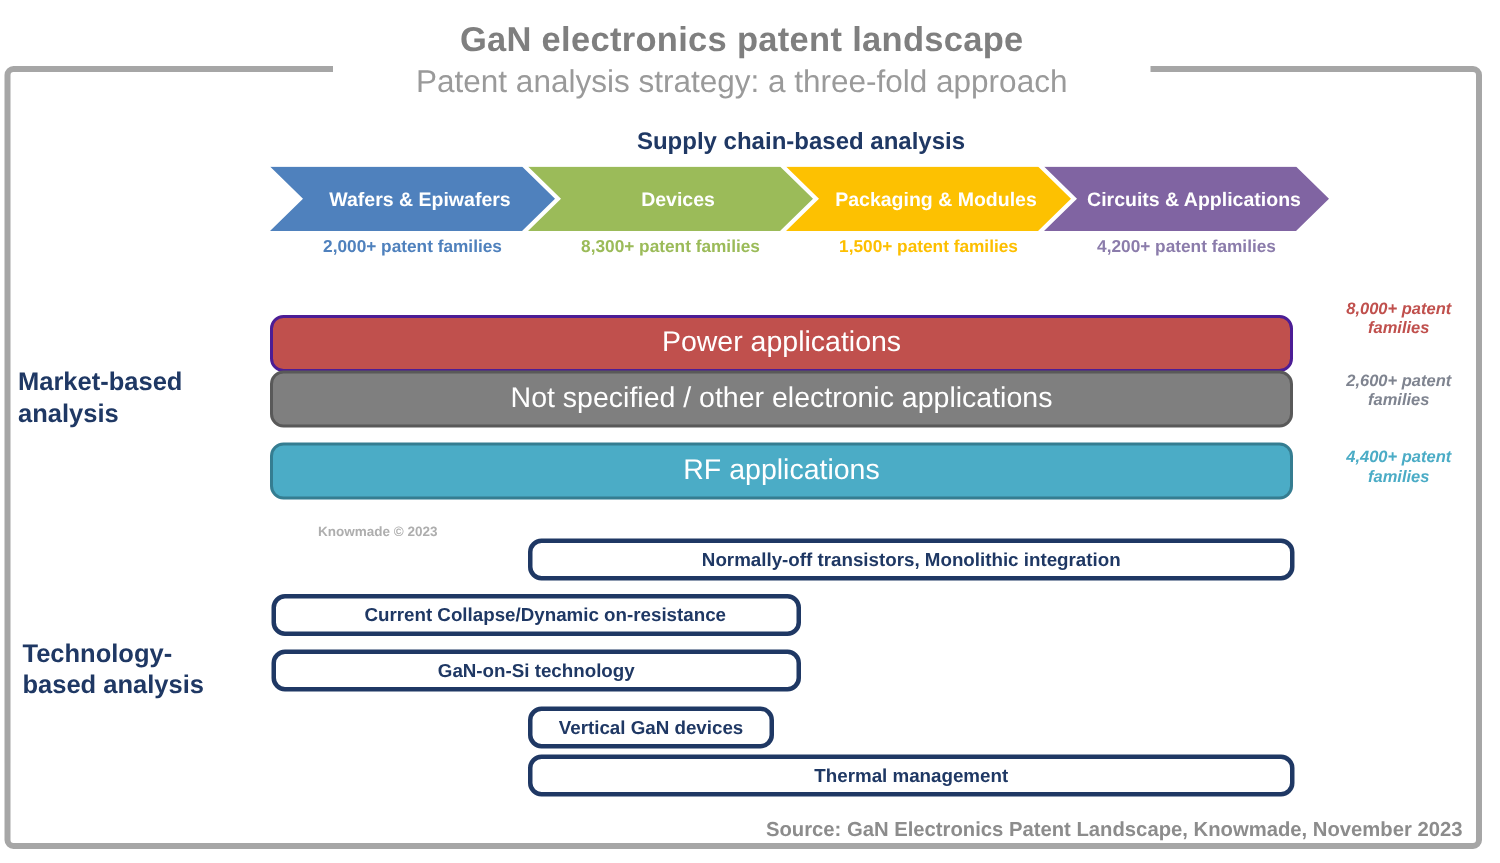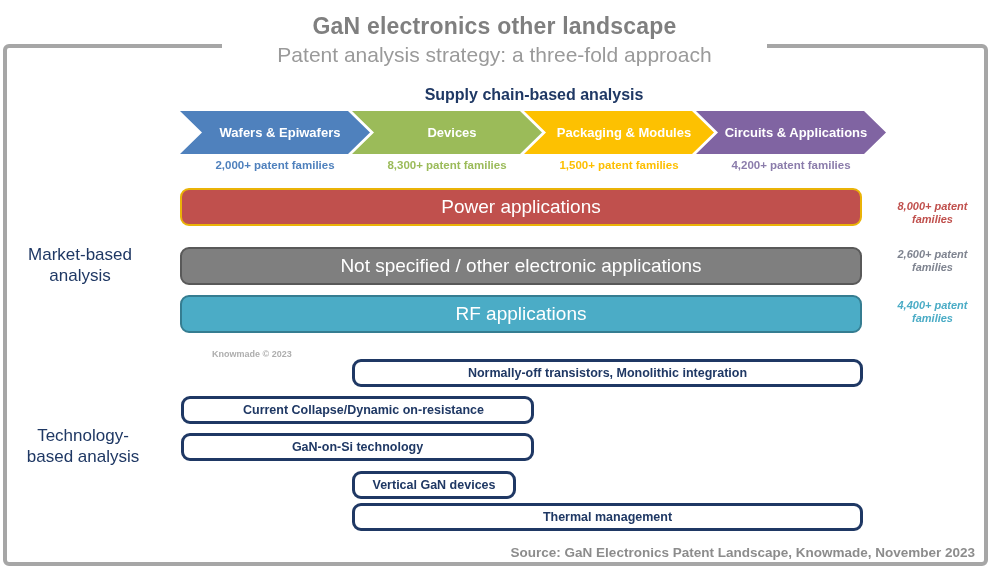--- a/index.html
+++ b/index.html
@@ -32,29 +32,29 @@
   .chev-3 { left:696px; background:#8064a2; }
 
   .chev-count { top:159px; width:200px; text-align:center;
                 font-size:11.5px; font-weight:bold; }
   .cc-0 { left:175px;  color:#4f81bd; }
   .cc-1 { left:347px;  color:#9bbb59; }
   .cc-2 { left:519px;  color:#fdbf00; }
   .cc-3 { left:691px;  color:#8b7cab; }
 
   
-  .section-label { width:136px; text-align:center; font-size:17px; font-weight:normal;
+  .section-label { width:136px; text-align:left; font-size:17px; font-weight:bold;
                    color:#1f3864; line-height:21px; }
   .market-label { left:12px; top:244px; }
   .tech-label   { left:15px; top:425px; }
 
   .mbar { left:180px; width:682px; height:38px; border-radius:9px; z-index:2;
           display:flex; align-items:center; justify-content:center;
           color:#ffffff; font-size:19px; }
-  .mbar-0 { top:188px; background:#c0504d; border:2px solid #eab308; }
+  .mbar-0 { top:210px; background:#c0504d; border:2px solid #4c1d95; }
   .mbar-1 { top:247px; background:#7f7f7f; border:2px solid #595959; }
   .mbar-2 { top:295px; background:#4bacc6; border:2px solid #357d91; }
 
   .mcount { left:885px; width:95px; text-align:center;
             font-size:11px; font-weight:bold; line-height:13px;font-style:italic; }
   .mc-0 { top:200px; color:#c0504d; }
   .mc-1 { top:248px; color:#7f8490; }
   .mc-2 { top:299px; color:#4bacc6; }
 
   .copyright { left:212px; top:349px; font-size:9px; font-weight:bold; color:#aeaeae;text-align:center; }
@@ -71,21 +71,21 @@
 
   .source { left:440px; top:545px; width:535px; text-align:right;
             font-size:13.5px; font-weight:bold; color:#8c8c8c; }
 </style>
 </head>
 <body>
 
 <div class="abs frame"></div>
 
 <div class="abs title-card">
-  <div class="title-main">GaN electronics other landscape</div>
+  <div class="title-main">GaN electronics patent landscape</div>
   <div class="title-sub">Patent analysis strategy: a three-fold approach</div>
 </div>
 
 <div class="abs supply-heading">Supply chain-based analysis</div>
 
 <div class="abs chevron chev-0">
   <span>Wafers &amp; Epiwafers</span>
 </div>
 <div class="abs chevron chev-1">
   <span>Devices</span>

